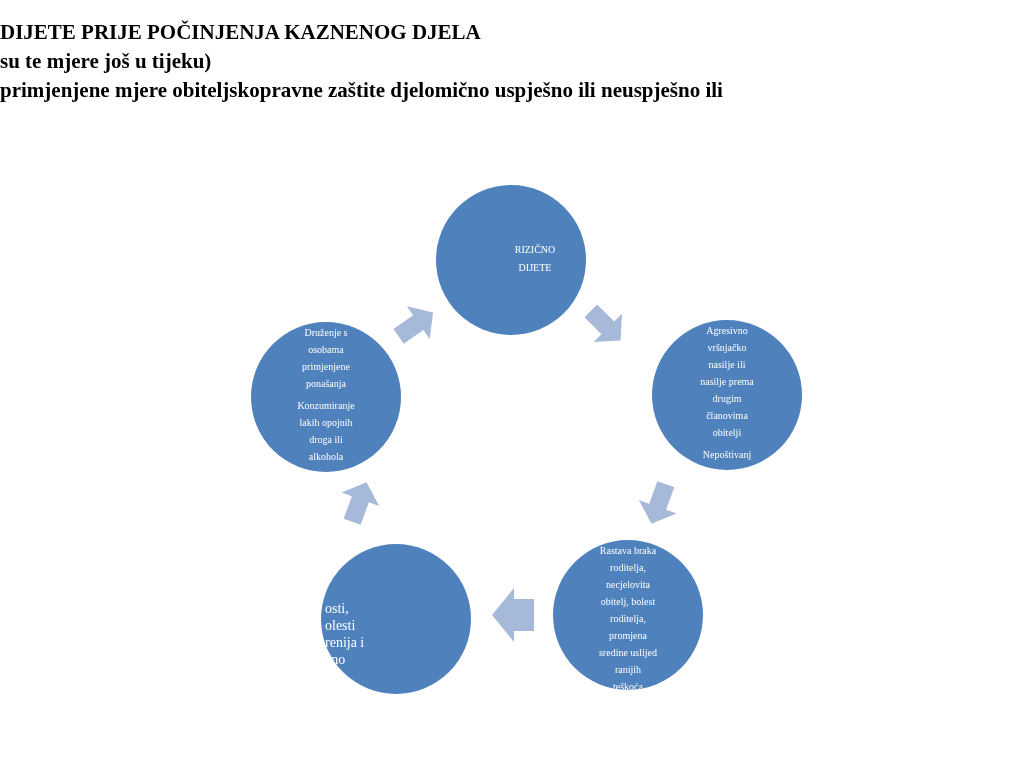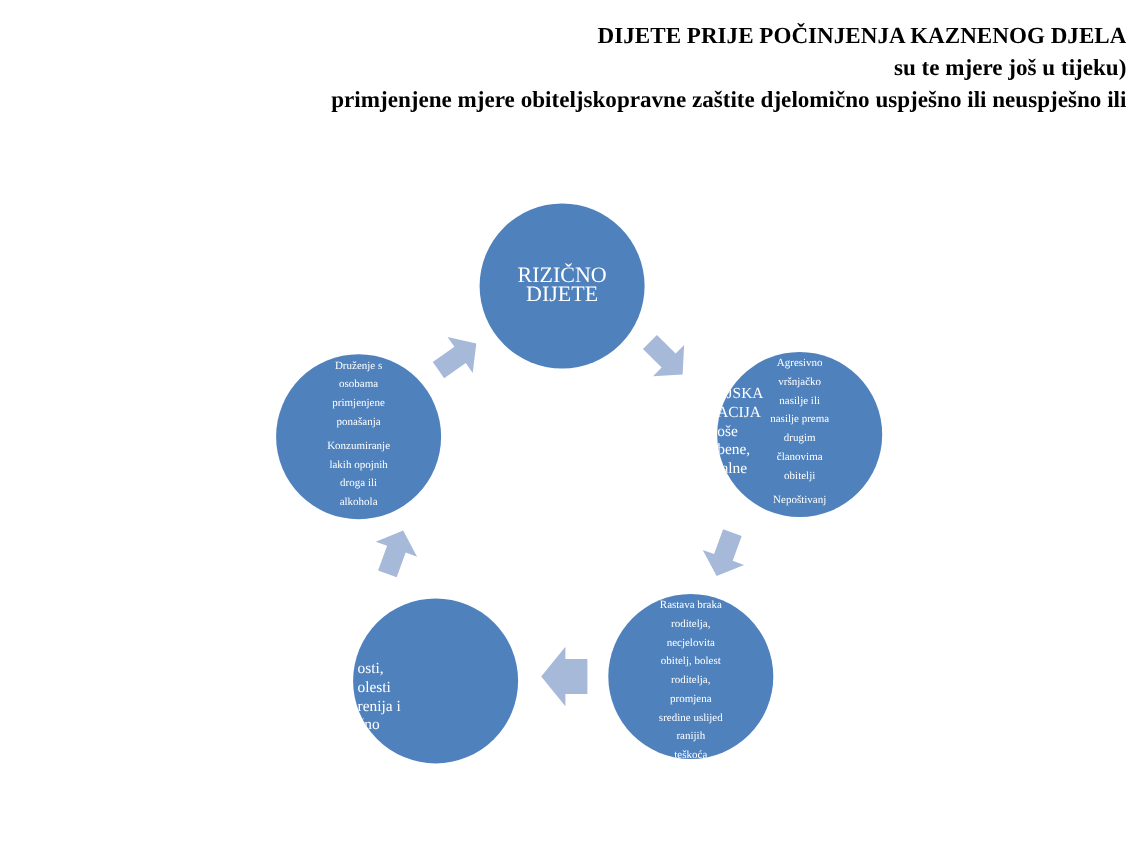--- a/index.html
+++ b/index.html
@@ -1,59 +1,52 @@
 <!DOCTYPE html>
 <html><head>
   <meta charset="utf-8">
   <style>
     html, body { margin:0; padding:0; background:#ffffff; }
     body { width:1024px; height:768px; position:relative; overflow:hidden; font-family:"Liberation Serif", serif; }
-    .title { position:absolute; left:0; top:18px; width:1024px; text-align:right; font-weight:bold; color:#000; font-size:21px; line-height:29px; }
+    .title { position:absolute; left:0; top:18px; width:1024px; text-align:left; font-weight:bold; color:#000; font-size:21px; line-height:29px; }
     .title .line { display:block; }
     .circle { position:absolute; width:150px; height:150px; border-radius:50%; background:#4f81bd; color:#fff; overflow:visible; }
     .circle .txt { position:absolute; left:0; width:150px; text-align:center; font-size:10px; line-height:17px; }
     .clip { position:absolute; inset:0; border-radius:50%; overflow:hidden; }
     .overflow { position:absolute; color:#fff; font-size:14px; line-height:17px; white-space:nowrap; }
     .arrow { position:absolute; }
     .arrow svg { display:block; }
   </style>
 </head>
 <body>
 
 <div class="title">
   <span class="line">DIJETE PRIJE POČINJENJA KAZNENOG DJELA</span>
   <span class="line">su te mjere još u tijeku)</span>
   <span class="line">primjenjene mjere obiteljskopravne zaštite djelomično uspješno ili neuspješno ili</span>
 </div>
 
 <div class="circle" style="left:436px; top:185px;">
-  <div class="txt" style="top:56px; font-size:20px; line-height:18px;">
+  <div class="txt" style="top:56px; font-size:10px; line-height:18px;padding-left:24px;">
     <div>RIZIČNO</div>
     <div>DIJETE</div>
   </div>
 </div>
 
 <div class="circle" style="left:652px; top:320px;">
   <div class="clip">
     <div class="txt" style="top:2px; left:25px; width:100px;">
       <div>Agresivno</div>
       <div>vršnjačko</div>
       <div>nasilje ili</div>
       <div>nasilje prema</div>
       <div>drugim</div>
       <div>članovima</div>
       <div>obitelji</div>
       <div style="margin-top:5px;">Nepoštivanj</div>
-    </div>
-    <div class="overflow" style="left:0px; top:30px; line-height:17px;">
-      <div>LJSKA</div>
-      <div>ACIJA</div>
-      <div>oše</div>
-      <div>bene,</div>
-      <div>ialne</div>
     </div>
   </div>
 </div>
 
 <div class="circle" style="left:553px; top:540px;">
   <div class="clip">
     <div class="txt" style="top:2px;">
       <div>Rastava braka</div>
       <div>roditelja,</div>
       <div>necjelovita</div>

